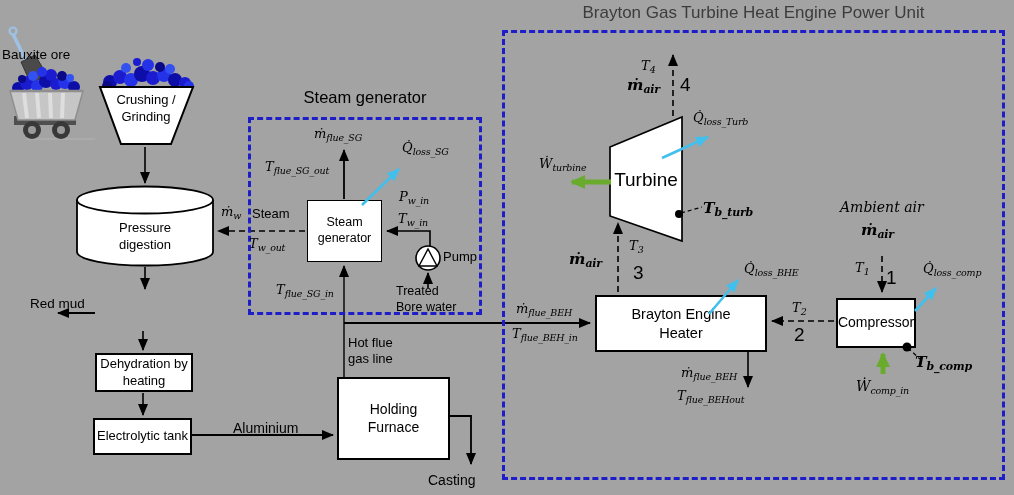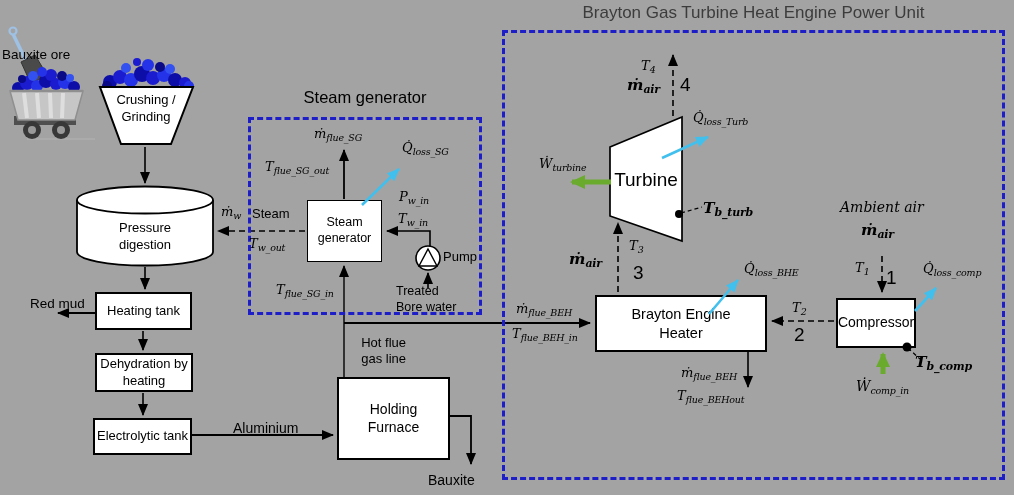--- a/index.html
+++ b/index.html
@@ -4,21 +4,21 @@
 <style>
   html,body{margin:0;padding:0;background:#fff;}
   #stage{position:relative;width:1014px;height:495px;background:#a3a3a3;overflow:hidden;
          font-family:"Liberation Sans",sans-serif;color:#000;}
   #stage svg{position:absolute;left:0;top:0;}
   .dashedbox{position:absolute;border:3px dashed #1e1ec8;box-sizing:border-box;background:transparent;}
   .box{position:absolute;border:2px solid #000;background:#fff;box-sizing:border-box;
        display:flex;align-items:center;justify-content:center;text-align:center;
        font-size:13px;line-height:1.25;}
   .olbl{position:absolute;text-align:center;font-size:13px;line-height:1.3;}
-  .s{position:absolute;font-size:13px;white-space:nowrap;line-height:1.25;text-align:right;}
+  .s{position:absolute;font-size:13px;white-space:nowrap;line-height:1.25;}
   .m{position:absolute;font-family:"DejaVu Serif",serif;font-style:italic;font-size:13px;
      white-space:nowrap;line-height:1;}
   .m sub{font-size:9.5px;font-style:italic;letter-spacing:-0.2px;vertical-align:-3px;}
   .m.big{font-size:15.5px;font-weight:bold;}
   .m.big sub{font-size:11px;}
   .n{position:absolute;font-size:19px;line-height:1;}
   .title{position:absolute;text-align:center;}
 </style>
 </head>
 <body>
@@ -135,23 +135,20 @@
 
   <div class="dashedbox" style="left:248px;top:117px;width:234px;height:198px"></div>
   <div class="dashedbox" style="left:502px;top:30px;width:503px;height:450px"></div>
 
   <div class="title" style="left:502px;top:3px;width:503px;font-size:17px;color:#3c3c3c">Brayton Gas Turbine Heat Engine Power Unit</div>
   <div class="title" style="left:248px;top:88px;width:234px;font-size:16.5px">Steam generator</div>
 
   <div class="olbl" style="left:104px;top:92px;width:84px">Crushing / Grinding</div>
   <div class="olbl" style="left:99px;top:220px;width:92px">Pressure digestion</div>
 
-  <div class="box" style="left:95px;top:292px;width:97px;height:38px">
-    <span>Heating tank</span>
-    </div>
   <div class="box" style="left:95px;top:353px;width:98px;height:39px">
     <span>Dehydration by heating</span>
     </div>
   <div class="box" style="left:93px;top:418px;width:99px;height:37px">
     <span>Electrolytic tank</span>
     </div>
   <div class="box" style="left:337px;top:377px;width:113px;height:83px;font-size:14px">
     <span style="width:70px">Holding Furnace</span>
     </div>
   <div class="box" style="left:307px;top:200px;width:75px;height:62px;border-width:1.5px;font-size:12.5px">
@@ -162,21 +159,21 @@
     </div>
   <div class="box" style="left:836px;top:298px;width:80px;height:50px;font-size:14px">
     <span>Compressor</span>
     </div>
 
   <div class="olbl" style="left:611px;top:168px;width:70px;font-size:19px">Turbine</div>
 
   <div class="s" style="left:2px;top:47px;font-size:13.5px">Bauxite ore</div>
   <div class="s" style="left:30px;top:296px;font-size:13.5px">Red mud</div>
   <div class="s" style="left:233px;top:420px;font-size:14px">Aluminium</div>
-  <div class="s" style="left:428px;top:472px;font-size:14px">Bauxite</div>
+  <div class="s" style="left:428px;top:472px;font-size:14px">Casting</div>
   <div class="s" style="left:348px;top:335px;width:58px;white-space:normal">Hot flue gas line</div>
   <div class="s" style="left:252px;top:206px">Steam</div>
   <div class="s" style="left:443px;top:249px">Pump</div>
   <div class="s" style="left:396px;top:284px;width:72px;white-space:normal;text-align:left;font-size:12.5px">Treated Bore water</div>
   <div class="m" style="left:840px;top:200px;font-size:14px">Ambient air</div>
 
   <div class="m" style="left:314px;top:127px"><span>ṁ</span><sub>flue_SG</sub></div>
   <div class="m" style="left:265px;top:160px"><span>T</span><sub>flue_SG_out</sub></div>
   <div class="m" style="left:402px;top:141px"><span>Q̇</span><sub>loss_SG</sub></div>
   <div class="m" style="left:399px;top:190px"><span>P</span><sub>w_in</sub></div>

